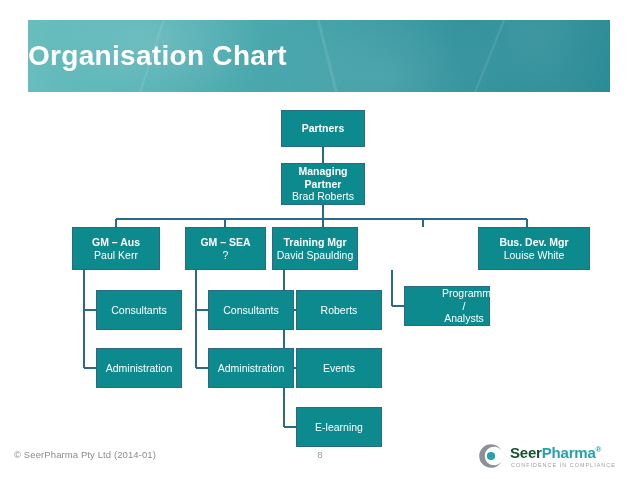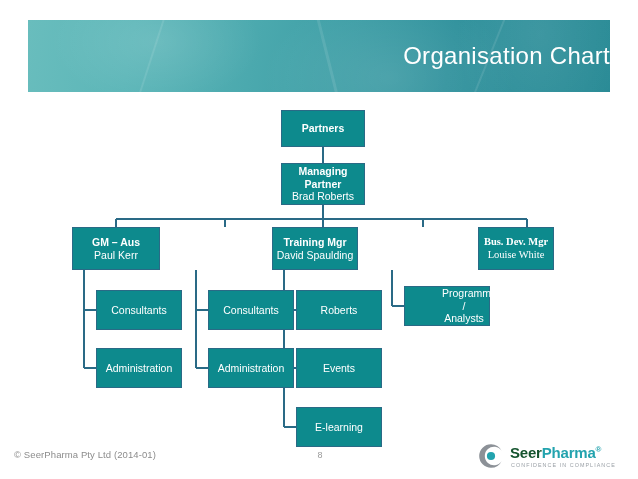--- a/index.html
+++ b/index.html
@@ -43,24 +43,24 @@
     position: absolute;
     background: rgba(255,255,255,0.10);
   }
   #title-banner .s1 { left: 120px; top: -20px; width: 2px; height: 130px; transform: rotate(18deg); }
   #title-banner .s2 { left: 300px; top: -30px; width: 3px; height: 150px; transform: rotate(-14deg); }
   #title-banner .s3 { left: 455px; top: -10px; width: 2px; height: 120px; transform: rotate(22deg); }
   #title-page-title {
     position: absolute;
     left: 0; right: 0; top: 50%;
     transform: translateY(-50%);
-    text-align: right;
+    text-align: left;
     color: #ffffff;
-    font-size: 24px;
-    font-weight: 400;
+    font-size: 28px;
+    font-weight: 700;
     letter-spacing: 0.3px;
     line-height: 1.1;
   }
 
   
   #chart {
     position: absolute;
     left: 0; top: 0;
     width: 638px;
     height: 479px;
@@ -205,28 +205,32 @@
       <span class="t bold">Managing</span>
       <span class="t bold">Partner</span>
       <span class="t">Brad Roberts</span>
     </div>
 
     <div class="node" style="left:72px; top:227px; width:88px; height:43px;">
       <span class="t bold">GM – Aus</span>
       <span class="t">Paul Kerr</span>
     </div>
 
+    <div class="node" style="left:185px; top:227px; width:81px; height:43px;">
+      <span class="t bold">GM – SEA</span>
+      <span class="t">?</span>
+    </div>
 
     <div class="node" style="left:272px; top:227px; width:86px; height:43px;">
       <span class="t bold">Training Mgr</span>
       <span class="t">David Spaulding</span>
     </div>
 
 
-    <div class="node" style="left:478px; top:227px; width:76px; height:43px;font-family:Liberation Serif, serif;">
+    <div class="node" style="left:478px; top:227px; width:112px; height:43px;">
       <span class="t bold">Bus. Dev. Mgr</span>
       <span class="t">Louise White</span>
     </div>
 
     <div class="node" style="left:96px; top:290px; width:86px; height:40px;">
       <span class="t">Consultants</span>
     </div>
 
     <div class="node" style="left:96px; top:348px; width:86px; height:40px;">
       <span class="t">Administration</span>

